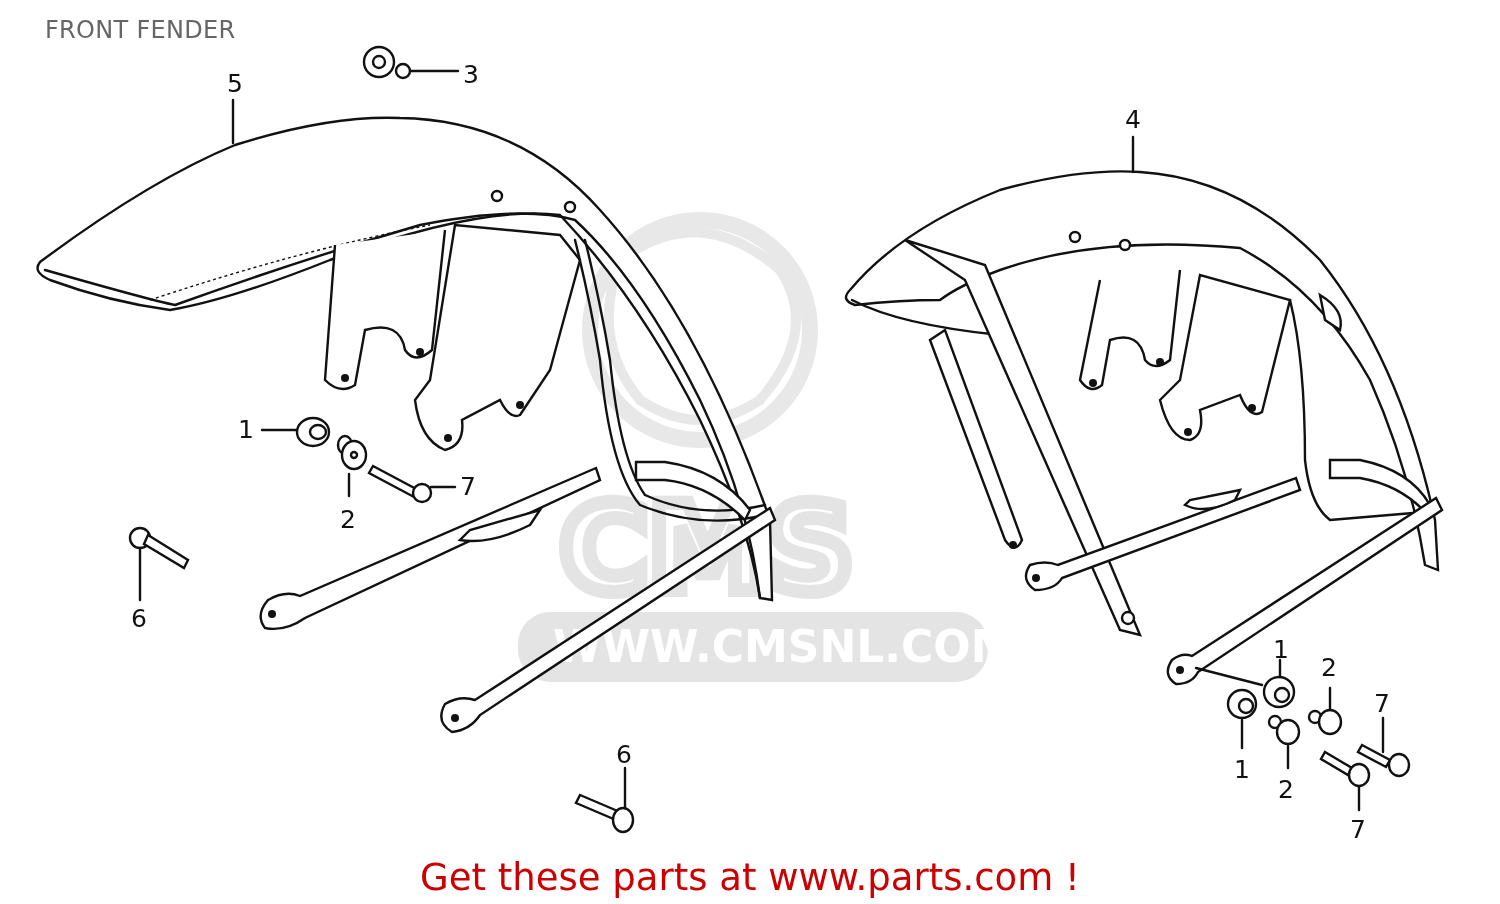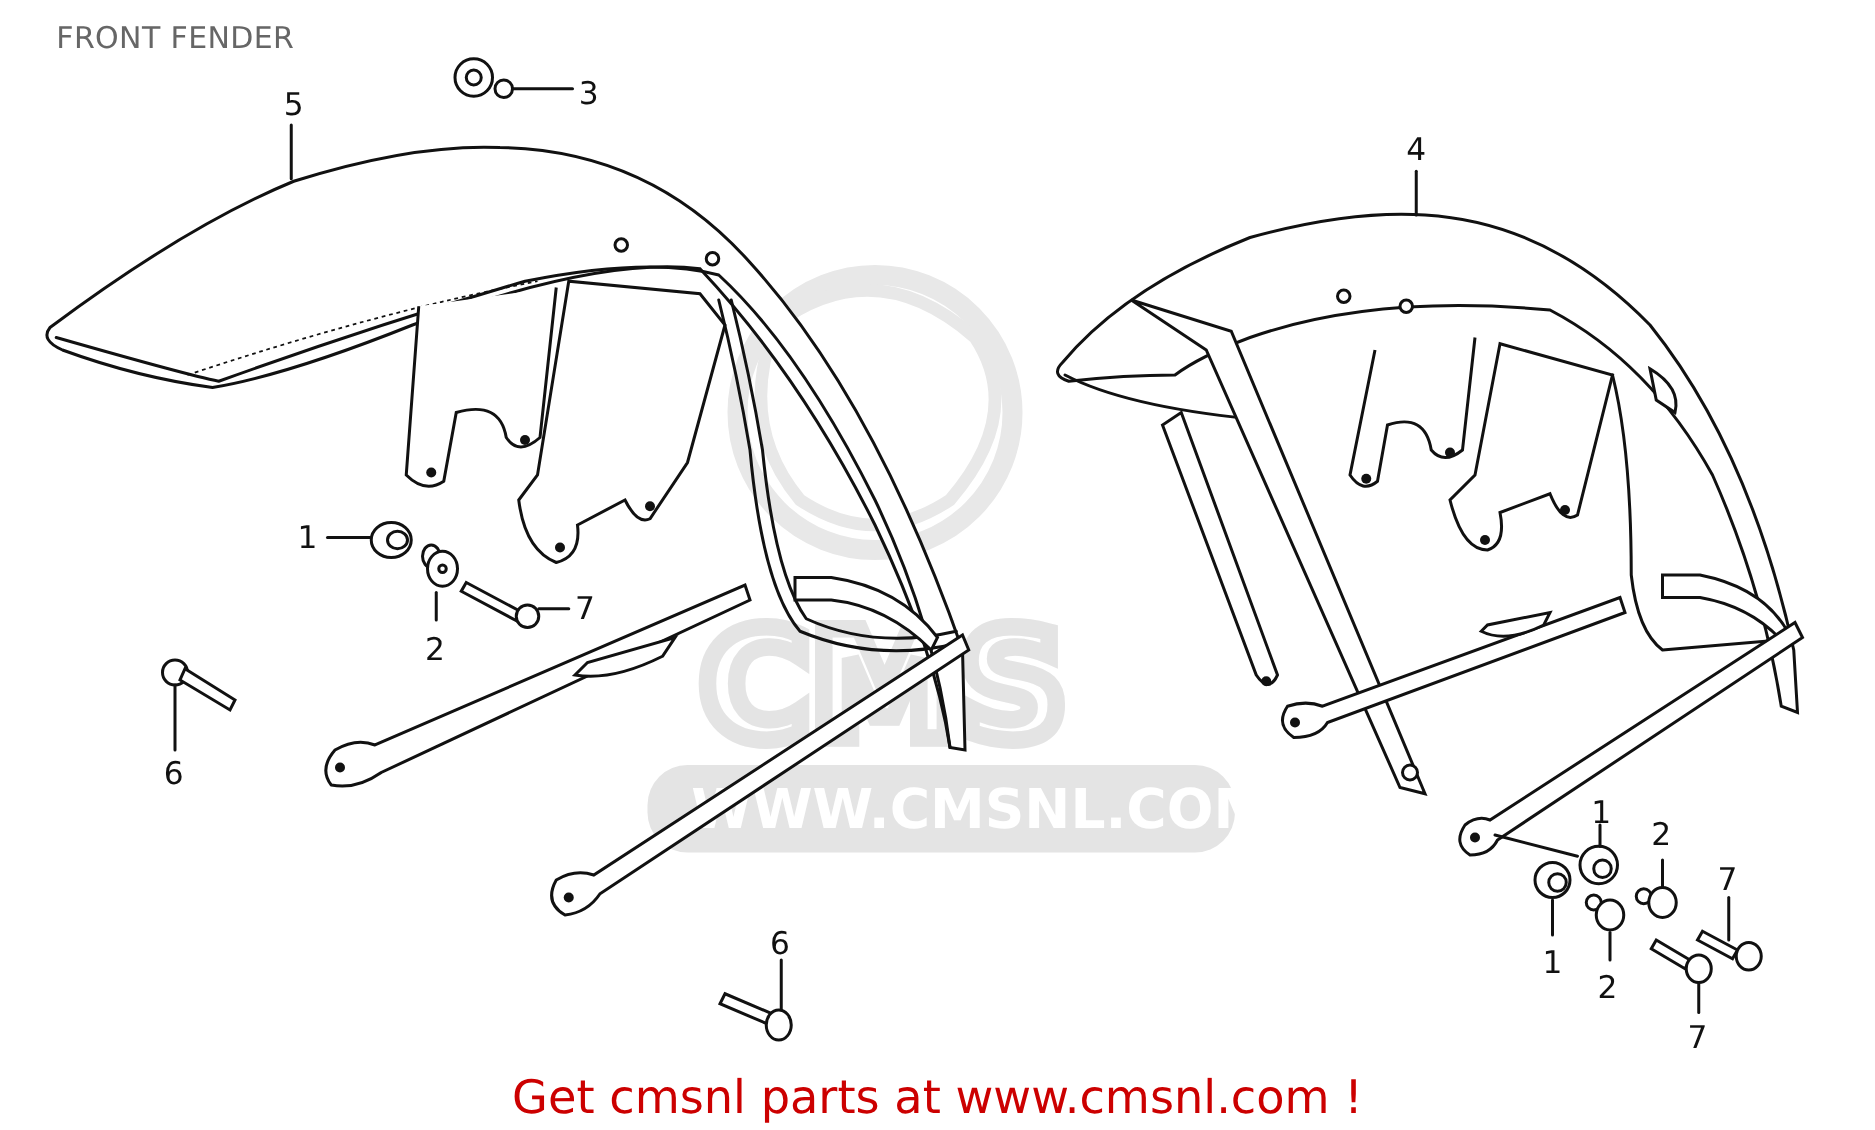--- a/index.html
+++ b/index.html
@@ -157,13 +157,13 @@
   <text class="callout" x="131" y="627">6</text>
   <text class="callout" x="616" y="763">6</text>
   <text class="callout" x="1273" y="658">1</text>
   <text class="callout" x="1234" y="778">1</text>
   <text class="callout" x="1321" y="676">2</text>
   <text class="callout" x="1278" y="798">2</text>
   <text class="callout" x="1374" y="712">7</text>
   <text class="callout" x="1350" y="838">7</text>
 </svg>
 
-<a class="footer-link">Get cmsnl parts at www.cmsnl.com !</a>
+<a class="footer-link">Get these parts at www.parts.com !</a>
 
 </body></html>

